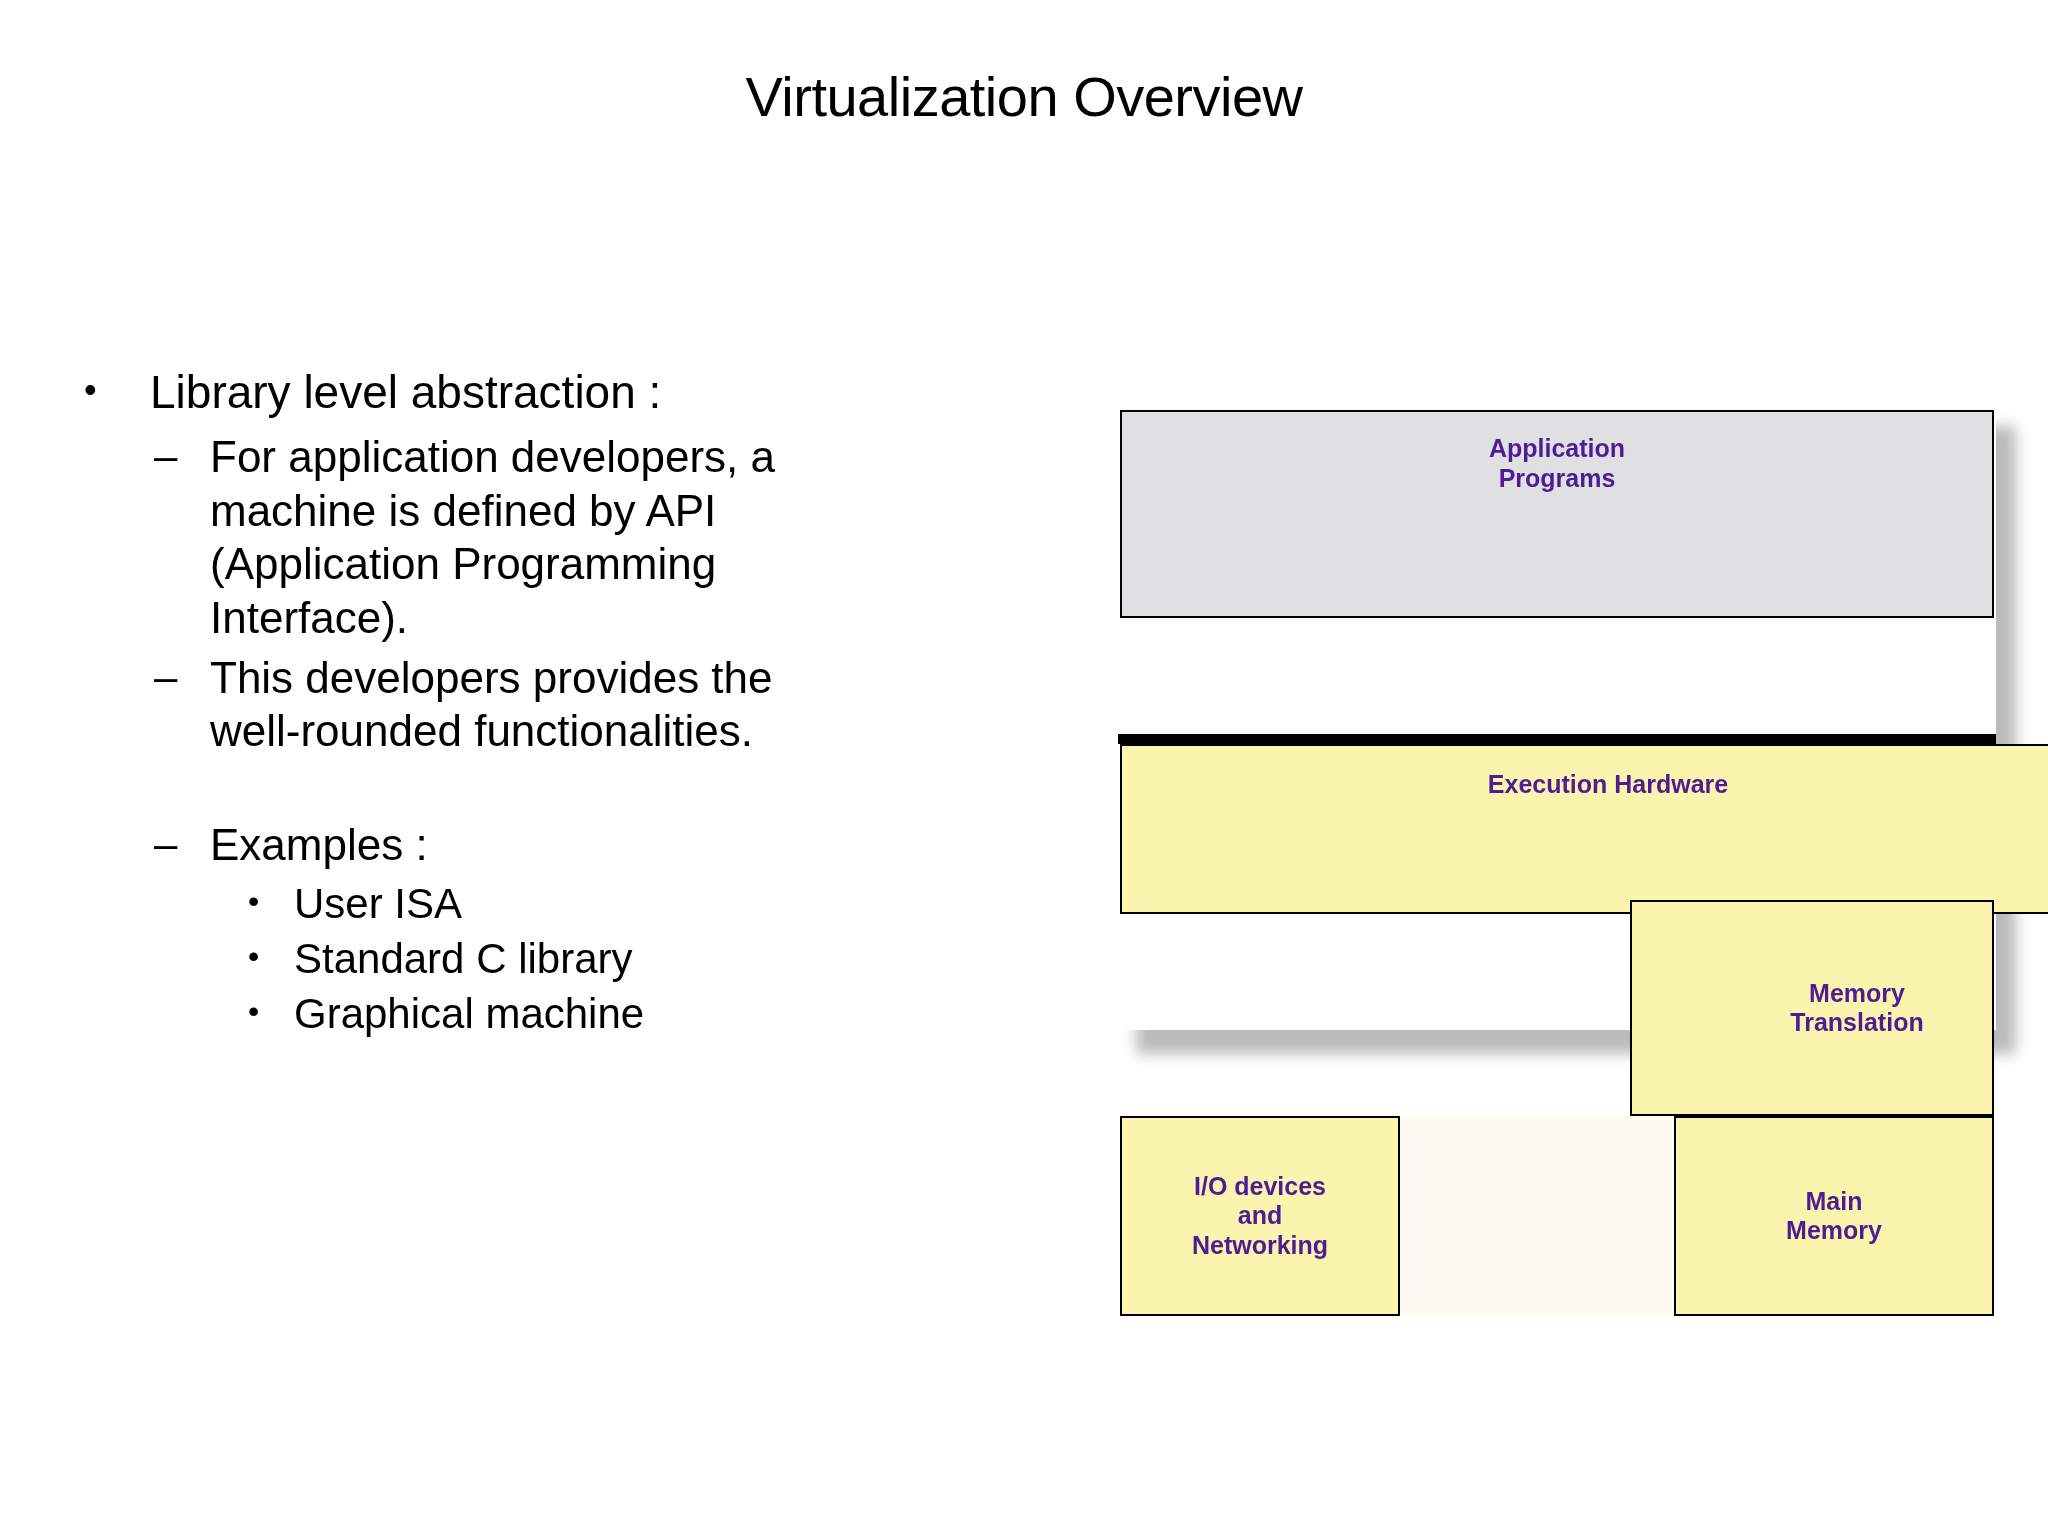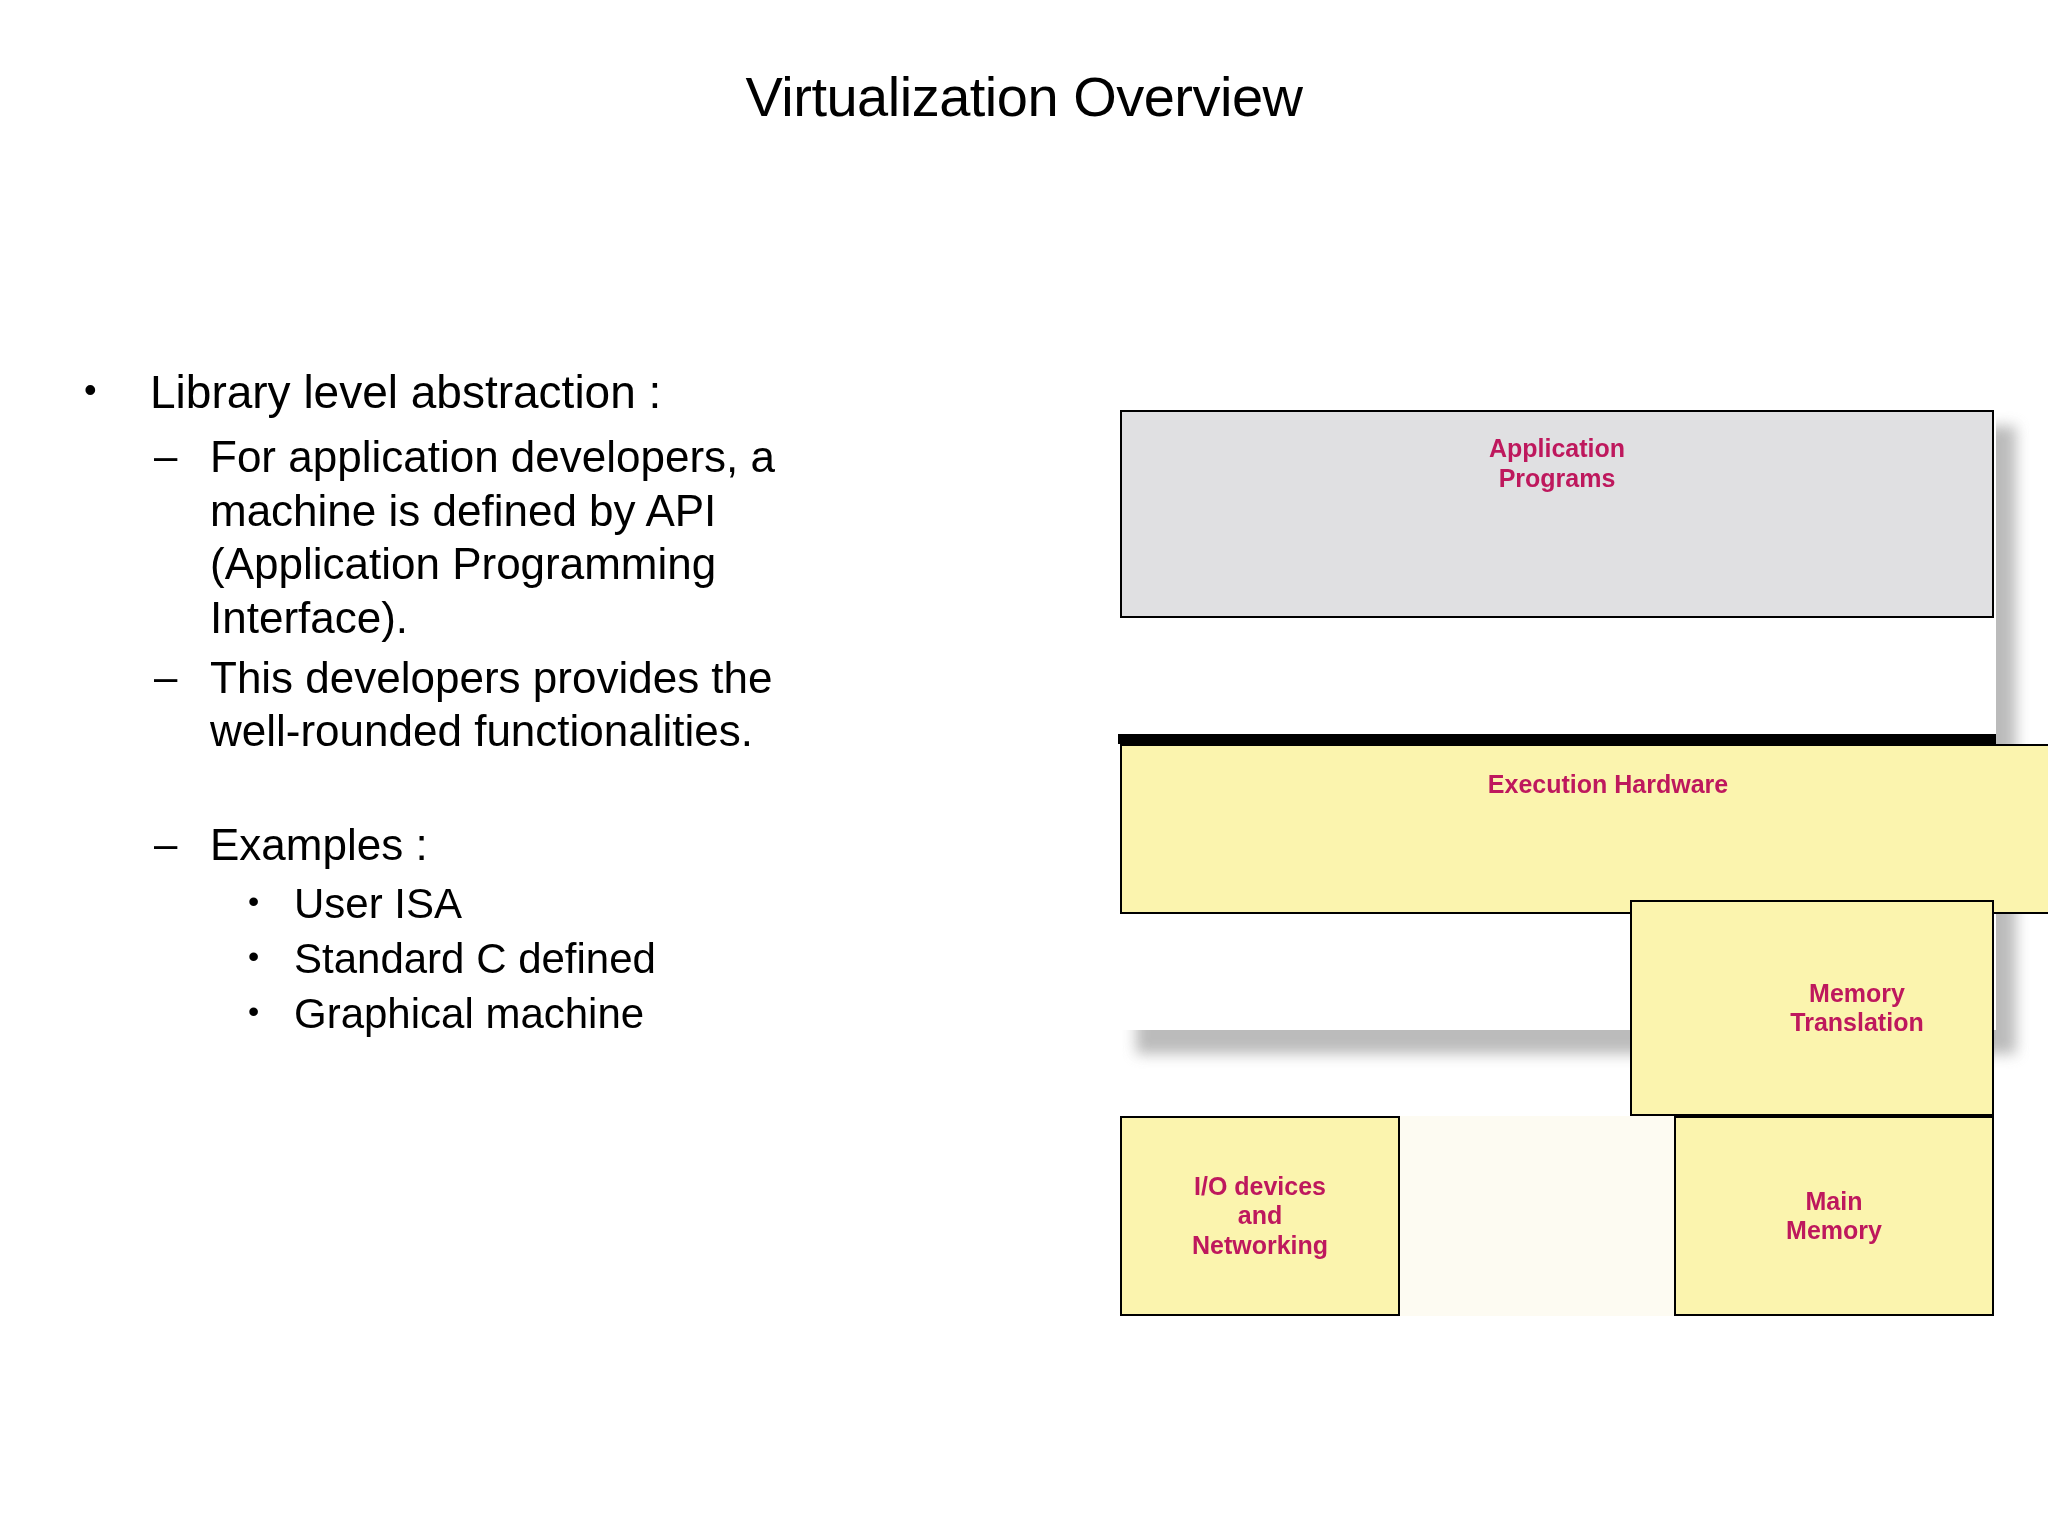--- a/index.html
+++ b/index.html
@@ -98,21 +98,21 @@
     position: absolute;
     box-sizing: border-box;
     display: flex;
     align-items: center;
     justify-content: center;
     text-align: center;
     font-family: "Liberation Sans", sans-serif;
     font-weight: bold;
     font-size: 25px;
     line-height: 1.18;
-    color: #be185d;
+    color: #4c1d95;
     white-space: pre-line;
   }
   .fill-yellow { background: #fbf4ae; }
   .fill-gray   { background: #e0e0e2; }
   .fill-white  { background: #fdfbf2; }
   .bd-thin  { border: 2px solid #000000; }
   .bd-thick { border: 9px solid #000000; }
   .bd-none  { border: none; }
 </style>
 </head>
@@ -144,21 +144,21 @@
     <span class="b-text">Examples :</span>
   </div>
 
   <div class="b-row lvl3">
     <span class="b-marker">•</span>
     <span class="b-text">User ISA</span>
   </div>
 
   <div class="b-row lvl3">
     <span class="b-marker">•</span>
-    <span class="b-text">Standard C defined</span>
+    <span class="b-text">Standard C library</span>
   </div>
 
   <div class="b-row lvl3">
     <span class="b-marker">•</span>
     <span class="b-text">Graphical machine</span>
   </div>
 
 </div>
 
 <div class="diagram-wrap">

